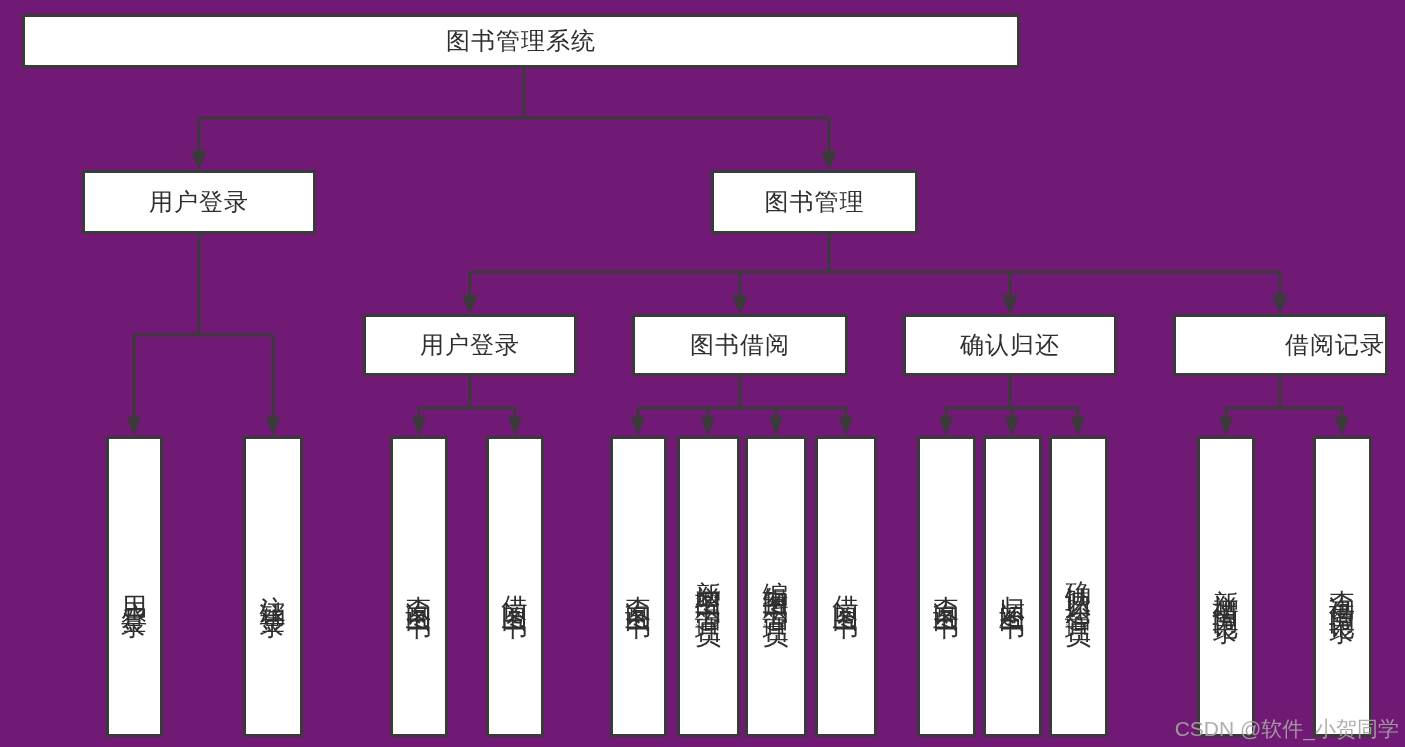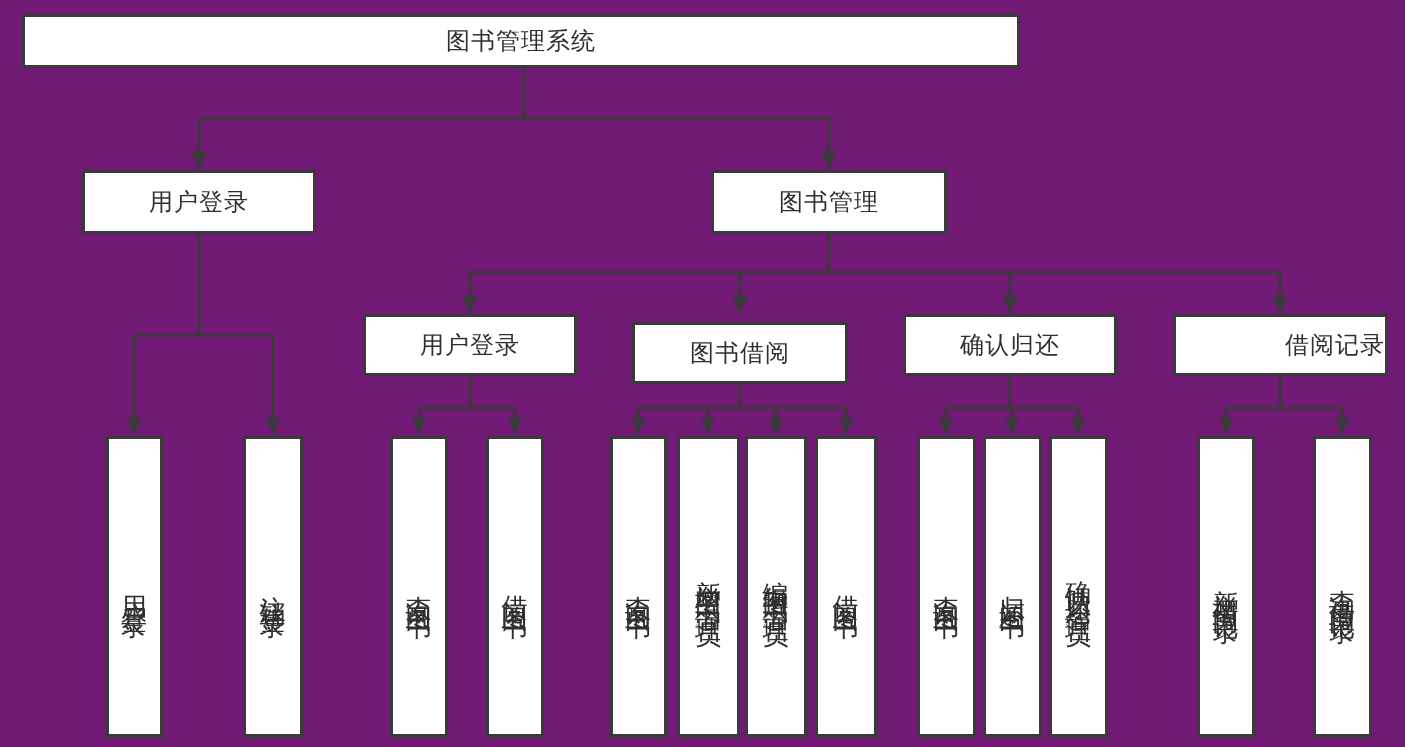--- a/index.html
+++ b/index.html
@@ -107,28 +107,28 @@
     </g>
   </svg>
 
   <div class="hnode" style="left:22px; top:14px; width:998px; height:54px;">
     <span>图书管理系统</span>
   </div>
 
   <div class="hnode" style="left:82px; top:170px; width:234px; height:64px;">
     <span>用户登录</span>
   </div>
-  <div class="hnode" style="left:711px; top:170px; width:236px; height:64px;">
+  <div class="hnode" style="left:711px; top:170px; width:207px; height:64px;">
     <span>图书管理</span>
   </div>
 
   <div class="hnode" style="left:363px; top:314px; width:214px; height:62px;">
     <span>用户登录</span>
   </div>
-  <div class="hnode" style="left:632px; top:314px; width:216px; height:62px;margin-top:8px;">
+  <div class="hnode" style="left:632px; top:314px; width:216px; height:62px;">
     <span>图书借阅</span>
   </div>
   <div class="hnode" style="left:903px; top:314px; width:214px; height:62px;">
     <span>确认归还</span>
   </div>
   <div class="hnode" style="left:1173px; top:314px; width:215px; height:62px;justify-content:flex-end;">
     <span>借阅记录</span>
   </div>
 
   <div class="vnode" style="left:106px; width:57px;">
@@ -168,14 +168,15 @@
     <span>确认归还（管理员）</span>
   </div>
 
   <div class="vnode" style="left:1197px; width:58px;">
     <span>新增借阅记录</span>
   </div>
   <div class="vnode" style="left:1313px; width:59px;">
     <span>查询借阅记录</span>
   </div>
 
+  <div id="watermark">CSDN @软件_小贺同学</div>
 
 </div>
 
 </body></html>

